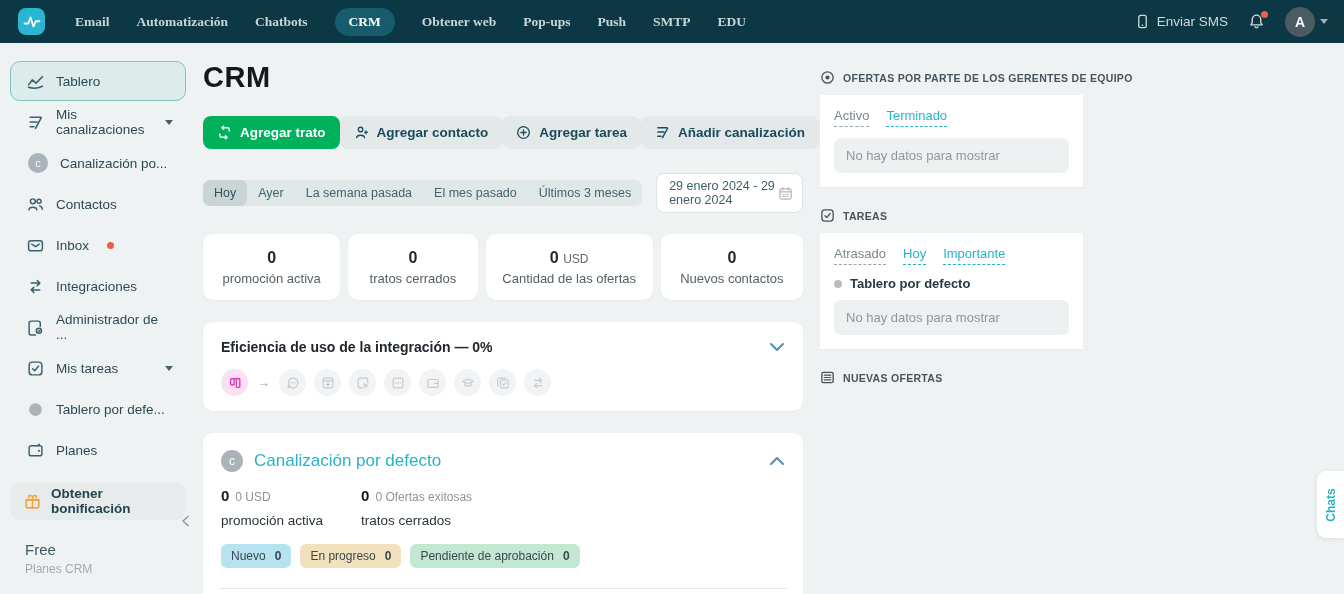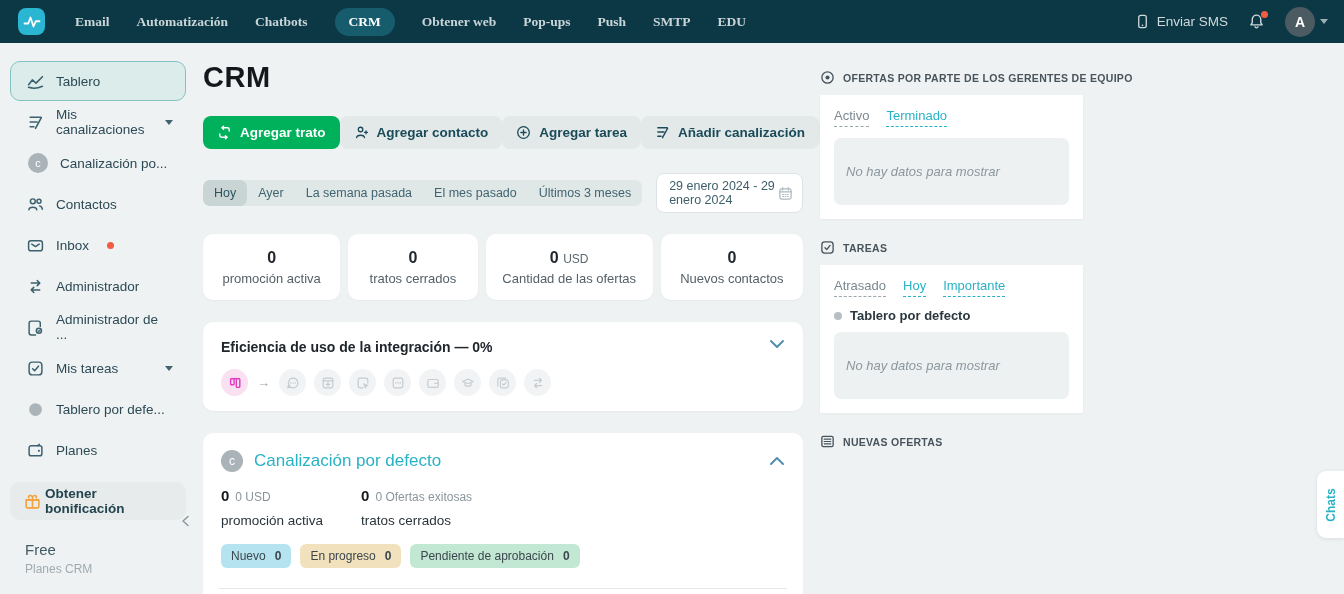--- a/index.html
+++ b/index.html
@@ -26,21 +26,21 @@
   
   .sidebar { width:196px; flex-shrink:0; position:relative; padding-top:18px; }
   .side-item { display:flex; align-items:center; gap:12px; height:40px; padding:0 12px 0 15px; margin:0 10px 1px 10px; font-size:13.5px; color:#2c4a55; cursor:pointer; border:1px solid transparent; border-radius:10px; }
   .side-item.selected { background:#dcecea; border-color:#84c2c3; }
   .side-item .ico { width:18px; display:flex; justify-content:center; flex-shrink:0; }
   .side-item.sub { padding-left:17px; }
   .mini-avatar { width:20px; height:20px; border-radius:50%; background:#a9b3b8; color:#fff; font-size:11px; display:flex; align-items:center; justify-content:center; }
   .red-dot { width:7px; height:7px; border-radius:50%; background:#f05c44; display:inline-block; margin-left:6px; }
   .item-caret { margin-left:auto; width:0; height:0; border-left:4px solid transparent; border-right:4px solid transparent; border-top:5px solid #42626e; }
   .item-caret.near { margin-left:2px; }
-  .bonus-pill { display:flex; align-items:center; gap:4px; background:#e7ebec; border-radius:10px; height:38px; margin:12px 10px 0 10px; padding:0 14px; font-size:13.5px; font-weight:bold; color:#24454f; cursor:pointer; }
+  .bonus-pill { display:flex; align-items:center; gap:10px; background:#e7ebec; border-radius:10px; height:38px; margin:12px 10px 0 10px; padding:0 14px; font-size:13.5px; font-weight:bold; color:#24454f; cursor:pointer; }
   .collapse-chip { position:absolute; right:2px; top:468px; color:#8b979d; font-size:15px; cursor:pointer; padding:4px; }
   .plan-block { position:absolute; left:25px; top:498px; }
   .plan-name { font-size:15px; color:#3f5a63; }
   .plan-sub { font-size:12px; color:#9fabb0; margin-top:4px; }
 
   
   .content { flex:1; display:flex; padding-left:7px; }
   .main-col { width:600px; flex-shrink:0; }
   .page-title { font-size:29px; font-weight:800; color:#14181c; margin:18px 0 0 0; letter-spacing:.5px; }
   .actions { display:flex; margin-top:22px; }
@@ -55,21 +55,21 @@
   .date-box { display:flex; align-items:center; justify-content:space-between; width:232px; height:40px; background:#fff; border:1px solid #dde3e5; border-radius:8px; padding:0 9px 0 12px; font-size:12.5px; color:#3e5f6a; cursor:pointer; }
 
   .stat-row { display:flex; gap:8px; margin-top:21px; }
   .stat-card { background:#fff; border-radius:10px; height:66px; display:flex; flex-direction:column; align-items:center; justify-content:center; gap:4px; box-shadow:0 1px 2px rgba(20,40,50,.04); }
   .stat-val { font-size:16px; font-weight:bold; color:#20262b; }
   .stat-unit { font-size:12px; font-weight:normal; color:#5c676e; }
   .stat-label { font-size:13px; color:#545f67; }
 
   .card { background:#fff; border-radius:10px; box-shadow:0 1px 2px rgba(20,40,50,.04); }
   .eff-card { margin-top:22px; padding:17px 18px 15px 18px; }
-  .eff-head { display:flex; align-items:flex-start; justify-content:space-between; }
+  .eff-head { display:flex; align-items:center; justify-content:space-between; }
   .eff-title { font-size:14px; font-weight:bold; color:#20262c; }
   .eff-icons { display:flex; align-items:center; gap:8px; margin-top:14px; }
   .eff-ico { width:27px; height:27px; border-radius:50%; background:#f1f3f5; display:flex; align-items:center; justify-content:center; }
   .eff-ico.pink { background:#fae1f1; }
   .eff-arrow { color:#9aa5aa; font-size:13px; margin:0 1px; }
 
   .pipe-card { margin-top:22px; padding:17px 18px; height:280px; }
   .pipe-head { display:flex; align-items:center; gap:11px; }
   .pipe-title { font-size:17px; color:#29b2c6; cursor:pointer; }
   .pipe-chevron { margin-left:auto; }
@@ -86,21 +86,21 @@
   .stage-2 { background:#c2e8d3; }
   .pipe-divider { border:none; border-top:1px solid #e3e9ea; margin:20px -2px 0 -2px; }
 
   
   .right-col { width:263px; margin-left:17px; padding-top:27px; }
   .rp-head { display:flex; align-items:center; gap:8px; font-size:10.5px; font-weight:bold; letter-spacing:.3px; color:#47545b; white-space:nowrap; margin-bottom:10px; }
   .rp-card { background:#fff; border-radius:0; padding:13px 14px 14px 14px; box-shadow:0 1px 2px rgba(20,40,50,.04); margin-bottom:21px; }
   .rp-tabs { display:flex; gap:17px; margin-bottom:11px; }
   .rp-tab { font-size:13px; color:#7b8890; border-bottom:1px dashed #9aa6ac; padding-bottom:3px; cursor:pointer; }
   .rp-tab.on { color:#29b2c6; border-bottom-color:#29b2c6; }
-  .empty-box { background:#eef1f2; border-radius:7px; padding:26px 12px; font-size:13px; color:#8b979d;font-style:italic; }
+  .empty-box { background:#eef1f2; border-radius:7px; padding:10px 12px; font-size:13px; color:#8b979d; }
   .board-line { display:flex; align-items:center; gap:8px; font-size:13px; font-weight:bold; color:#2b3840; margin-bottom:9px; }
   .board-bullet { width:8px; height:8px; border-radius:50%; background:#b7bfc4; }
 
   
   .chats-tab { position:fixed; right:0; top:471px; width:27px; height:67px; background:#fff; border-radius:9px 0 0 9px; box-shadow:0 1px 4px rgba(20,40,50,.10); display:flex; align-items:center; justify-content:center; cursor:pointer; }
   .chats-tab span { transform:rotate(-90deg); font-size:12px; font-weight:bold; color:#29b2c6; white-space:nowrap; }
 
   svg { display:block; }
 </style>
 </head>
@@ -196,21 +196,21 @@
       </span>
       <span>Inbox</span>
       <span class="red-dot"></span>
     </div>
     <div class="side-item">
       <span class="ico">
         <svg width="17" height="17" viewBox="0 0 16 16">
             <path d="M4,4.8 h8 m-2.4,-2.4 l2.4,2.4 -2.4,2.4 M12,11.2 h-8 m2.4,-2.4 l-2.4,2.4 2.4,2.4" fill="none" stroke="#3c616e" stroke-width="1.4" stroke-linecap="round" stroke-linejoin="round"></path>
           </svg>
       </span>
-      <span>Administrador</span>
+      <span>Integraciones</span>
     </div>
     <div class="side-item">
       <span class="ico">
         <svg width="17" height="17" viewBox="0 0 16 16">
             <path d="M12.5,7 v-3 a2,2 0 0 0 -2,-2 h-6.5 a2,2 0 0 0 -2,2 v9 a2,2 0 0 0 2,2 h4" fill="none" stroke="#3c616e" stroke-width="1.4" stroke-linecap="round"></path>
             <circle cx="11.2" cy="11" r="2.4" fill="none" stroke="#3c616e" stroke-width="1.4"></circle>
             <path d="M10.4,11.2 l0.7,0.7 1.2,-1.4" fill="none" stroke="#3c616e" stroke-width="1.1" stroke-linecap="round" stroke-linejoin="round"></path>
           </svg>
       </span>
       <span>Administrador de ...</span>

